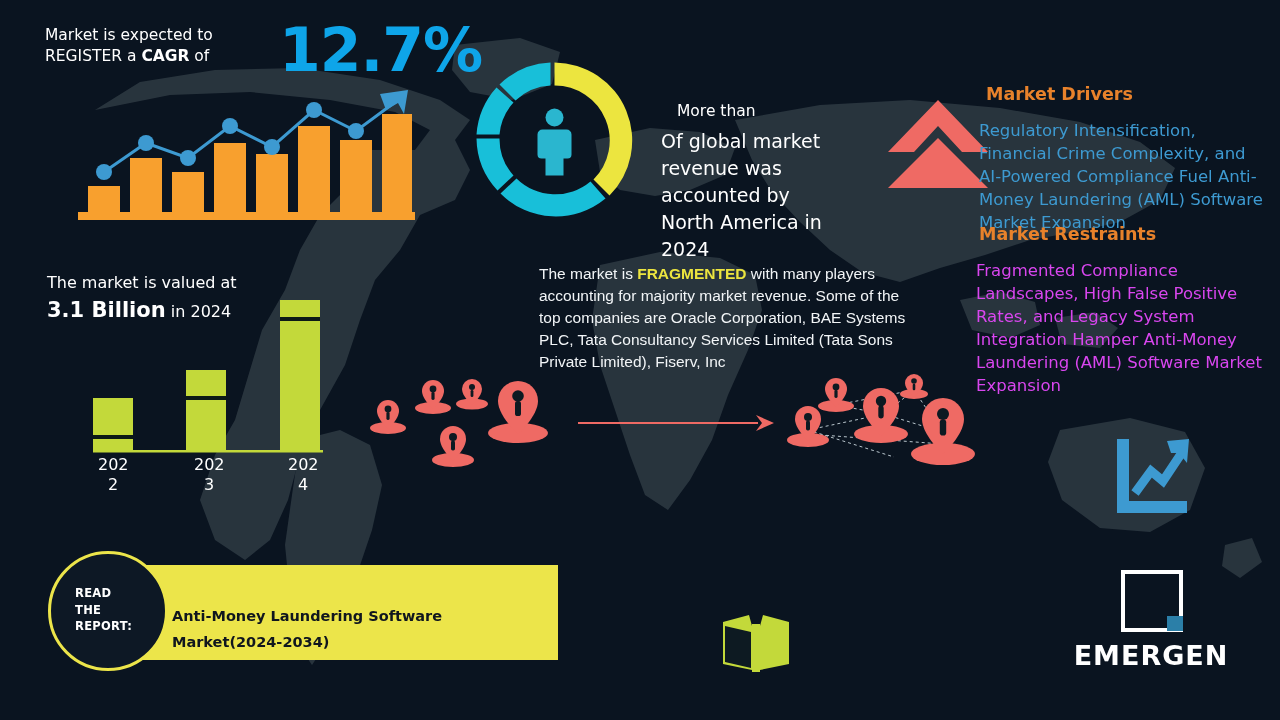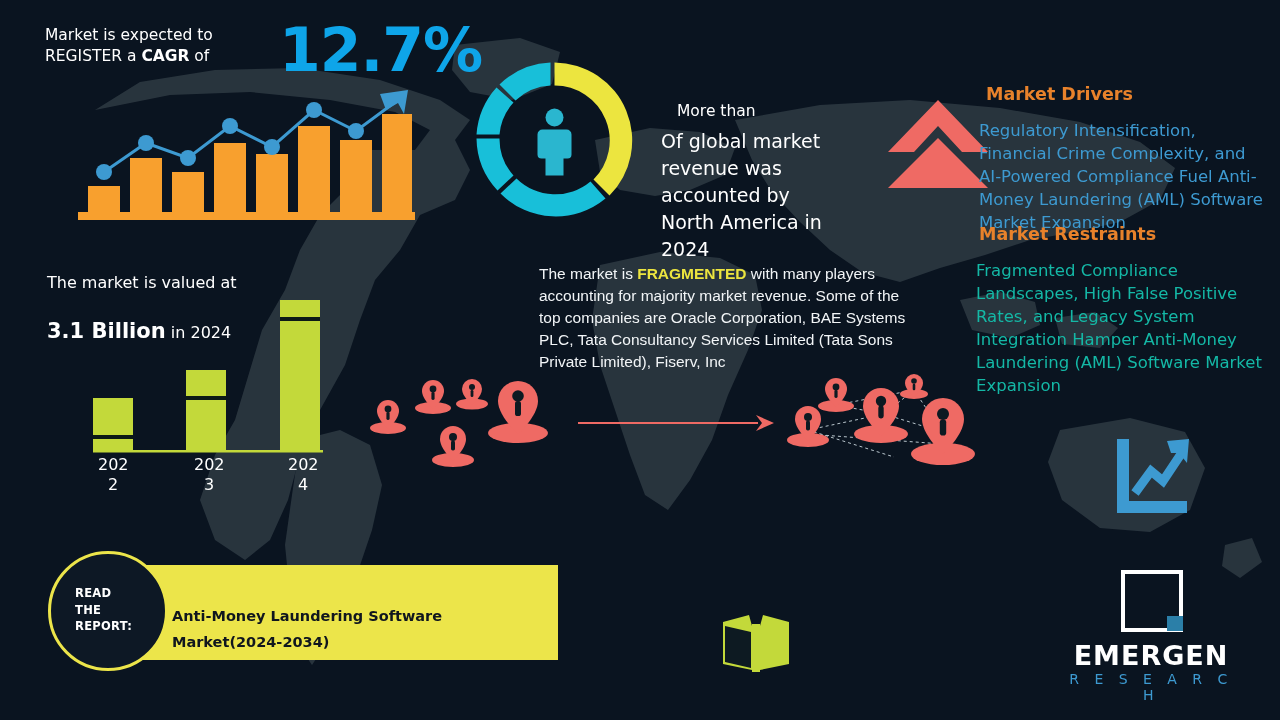--- a/index.html
+++ b/index.html
@@ -52,31 +52,31 @@
   }
   #drivers-head { left:986px; top:84px; }
   #drivers-body {
     left:979px; top:120px; width:292px;
     color:#3d9ad1; font-size:16.5px; line-height:1.39;
     font-family:"DejaVu Sans", sans-serif;
   }
   #restraints-head { left:979px; top:224px; }
   #restraints-body {
     left:976px; top:260px; width:292px;
-    color:#14b8a6; font-size:16.5px; line-height:1.39;
+    color:#d946ef; font-size:16.5px; line-height:1.39;
     font-family:"DejaVu Sans", sans-serif;
   }
 
   
   #valued-lead {
     left:47px; top:273px;
     color:#ffffff; font-size:16px;
     font-family:"DejaVu Sans", sans-serif;
   }
-  #valued-value-wrap { left:47px; top:298px;margin-top:21px; }
+  #valued-value-wrap { left:47px; top:298px; }
   #valued-value {
     color:#ffffff; font-size:21px; font-weight:bold;
     font-family:"DejaVu Sans", sans-serif;
   }
   #valued-year {
     color:#ffffff; font-size:16px; font-weight:normal;
     font-family:"DejaVu Sans", sans-serif;
   }
 
   
@@ -343,16 +343,15 @@
   <div class="abs" id="read-circle">
     <div id="read-label">READ<br>THE<br>REPORT:</div>
   </div>
 
   <div class="abs" id="logo-wrap">
     <svg width="180" height="72" viewBox="0 0 180 72">
       <rect x="62" y="4" width="58" height="58" fill="none" stroke="#ffffff" stroke-width="4"></rect>
       <rect x="106" y="48" width="16" height="15" fill="#2b7fa8"></rect>
     </svg>
     <div id="logo-name">EMERGEN</div>
-    <div id="logo-sub">R E S E A R C H</div>
   </div>
 
 </div>
 
 </body></html>

